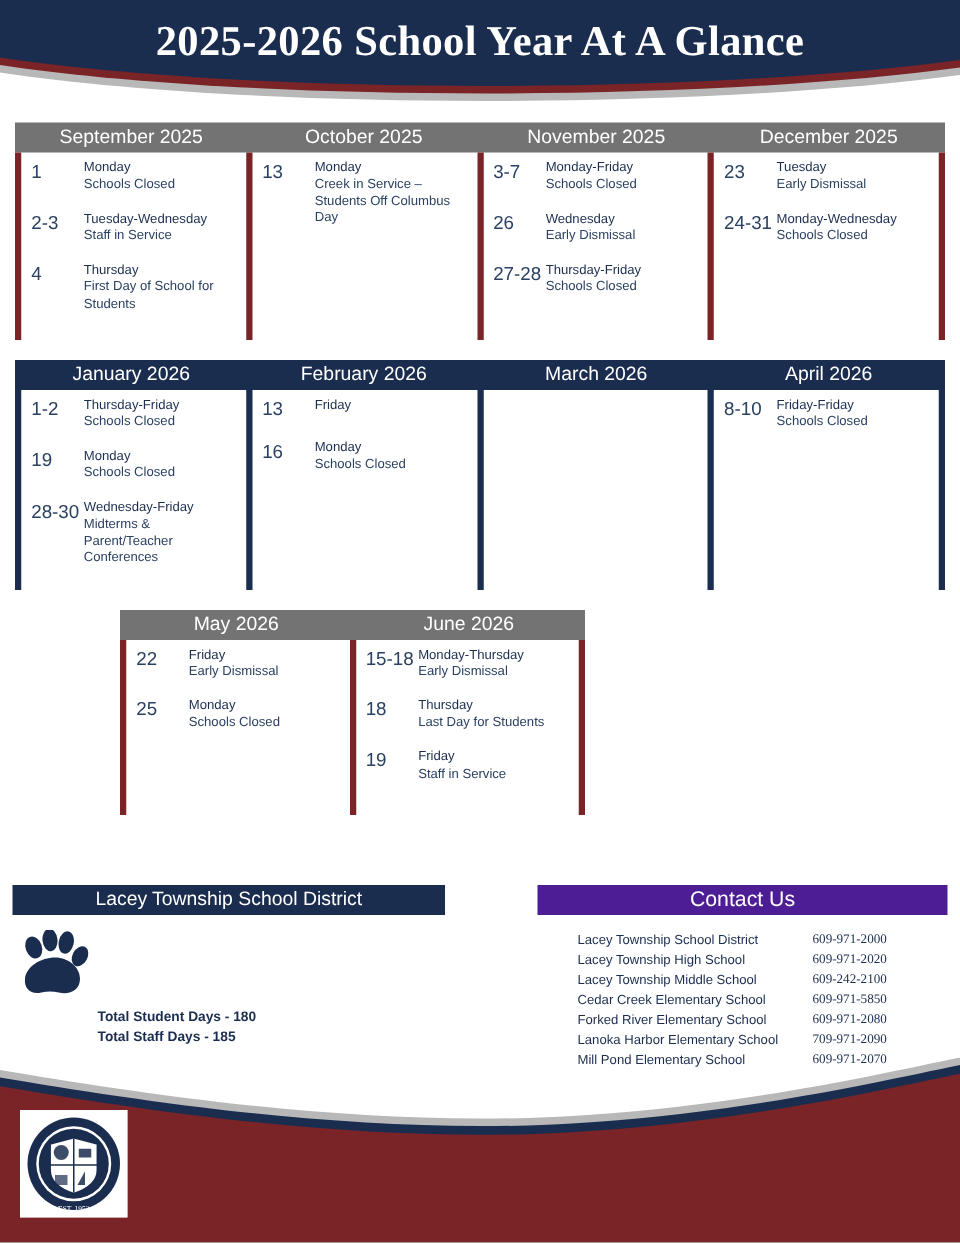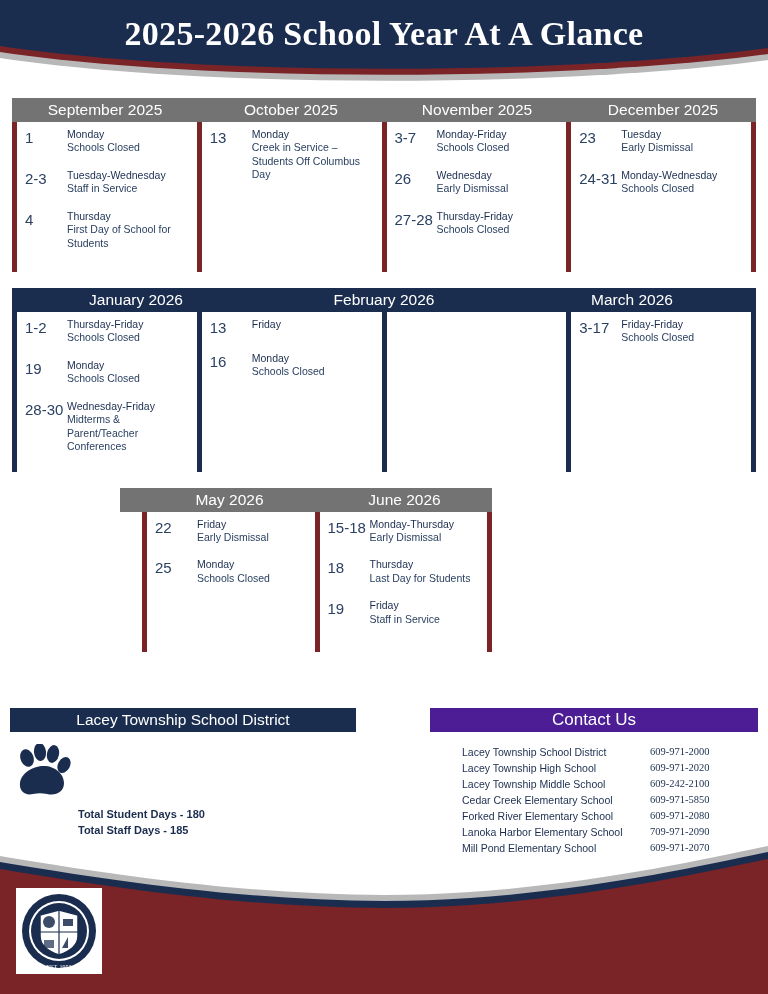--- a/index.html
+++ b/index.html
@@ -115,22 +115,21 @@
     display: block;
   }
 
   
   .row3 .month-cell { min-height: 140px; }
 
   
   #row-3 .row-head,
   #row-3 .row-body {
     width: 372px;
-    margin-left: 120px;
-    padding-left: 22px;
+    margin-left: 96px;
   }
 
   .row-spacer { height: 16px; }
 
   
   #bottom-info {
     position: absolute;
     top: 708px;
     left: 0;
     width: 768px;
@@ -315,20 +314,21 @@
           </div>
         </div>
       </div>
     </div>
     <div class="row-spacer"></div>
     <div class="month-row-wrap row-navy" id="row-2">
       <div class="row-head">
         <div class="month-head">January 2026</div>
         <div class="month-head">February 2026</div>
         <div class="month-head">March 2026</div>
+        <div class="month-head">April 2026</div>
       </div>
       <div class="row-body">
         <div class="month-cell">
           <div class="entry">
             <div class="entry-date">1-2</div>
             <div class="entry-text">
               <span class="entry-days">Thursday-Friday</span>
               <span class="entry-desc">Schools Closed</span>
             </div>
           </div>
@@ -358,21 +358,21 @@
             <div class="entry-date">16</div>
             <div class="entry-text">
               <span class="entry-days">Monday</span>
               <span class="entry-desc">Schools Closed</span>
             </div>
           </div>
         </div>
         <div class="month-cell"></div>
         <div class="month-cell">
           <div class="entry">
-            <div class="entry-date">3-17</div>
+            <div class="entry-date">8-10</div>
             <div class="entry-text">
               <span class="entry-days">Friday-Friday</span>
               <span class="entry-desc">Schools Closed</span>
             </div>
           </div>
         </div>
       </div>
     </div>
     <div class="row-spacer"></div>
     <div class="month-row-wrap row-maroon row3" id="row-3">

